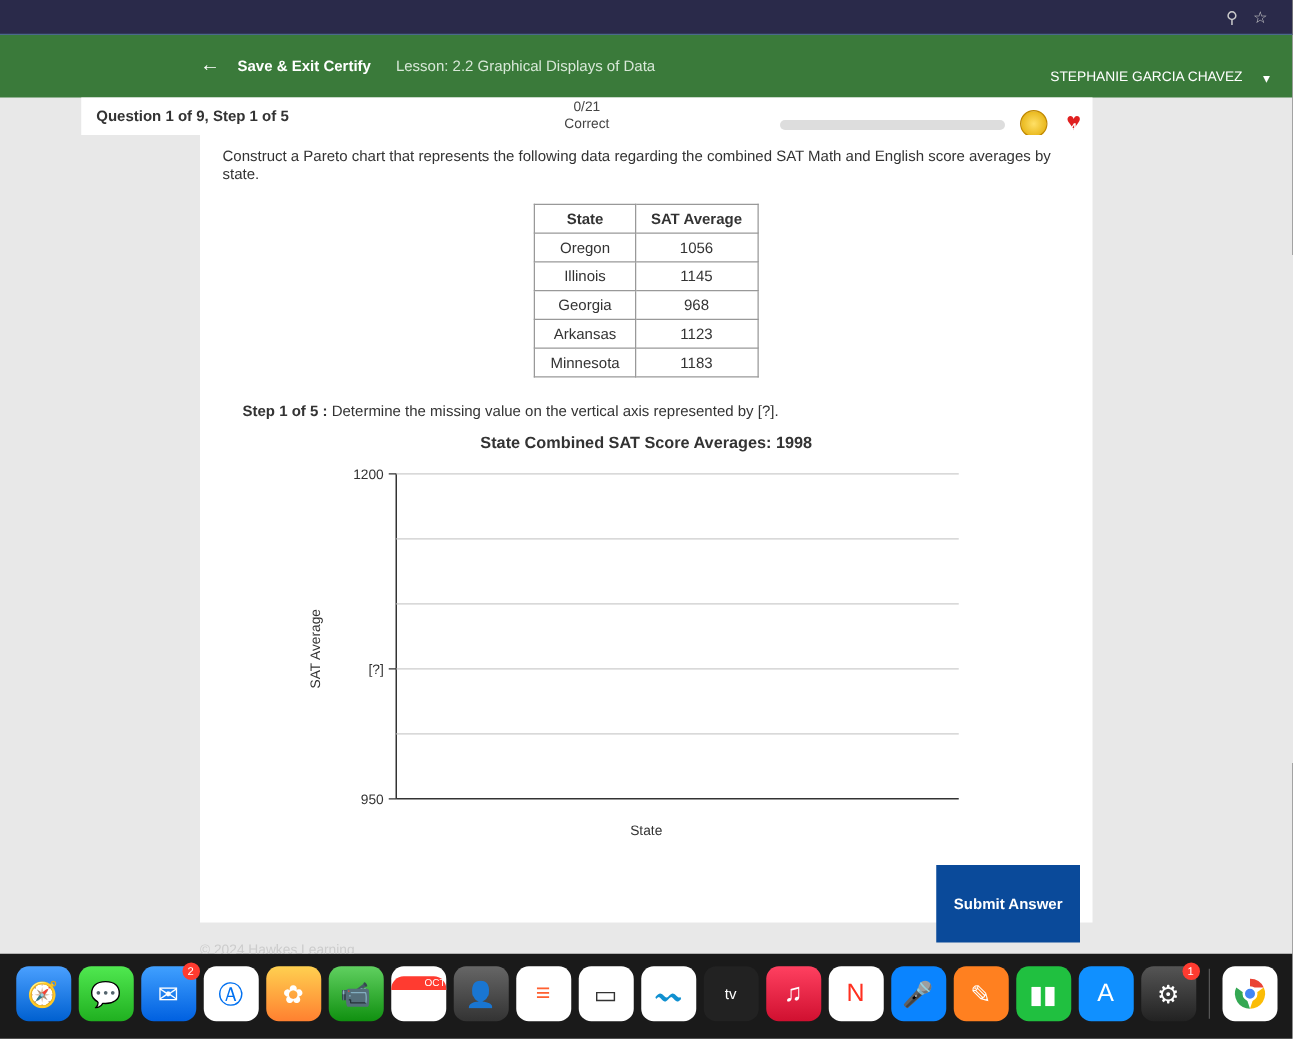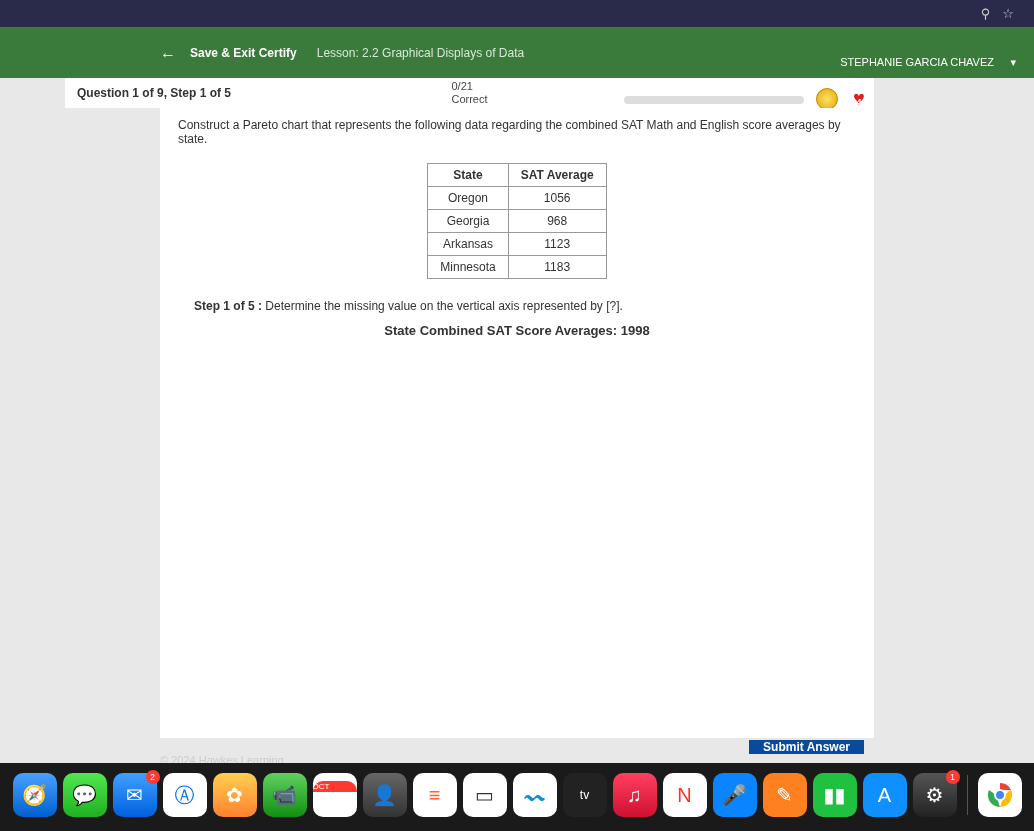--- a/index.html
+++ b/index.html
@@ -46,21 +46,21 @@
 .qbar {
   background: #fff;
   margin: 0 160px 0 65px;
   padding: 8px 12px;
   display: flex;
   align-items: center;
   font-size: 12px;
   position: relative;
 }
 .qbar .qtitle { font-weight: bold; color: #333; }
-.qbar .score-block { position: absolute; left: 50%; transform: translateX(-50%); text-align: left; font-size: 11px; color: #444; line-height: 1.2; }
+.qbar .score-block { position: absolute; left: 50%; transform: translateX(-50%); text-align: center; font-size: 11px; color: #444; line-height: 1.2; }
 .qbar .progress { position: absolute; right: 70px; top: 18px; width: 180px; height: 8px; background: #ddd; border-radius: 4px; }
 .qbar .coin { position: absolute; right: 36px; top: 10px; width: 22px; height: 22px; border-radius: 50%; background: radial-gradient(circle, #ffe066, #e0a800); border: 1px solid #c08800; }
 .qbar .heart { position: absolute; right: 4px; top: 10px; width: 22px; height: 22px; color: #e02020; font-size: 20px; line-height: 20px; text-align: center; }
 .qbar .heart .n { position: absolute; top: 4px; left: 0; right: 0; color: #fff; font-size: 9px; font-weight: bold; }
 .content {
   background: #fff;
   margin: 0 160px;
   padding: 10px 18px 20px 18px;
   font-size: 12px;
   color: #333;
@@ -78,21 +78,21 @@
 .ylabel { position: absolute; left: -36px; top: 50%; transform: translateY(-50%) rotate(-90deg); font-size: 11px; white-space: nowrap; }
 .chart-svg { display: block; }
 .ytick { font-size: 11px; fill: #333; text-anchor: end; }
 .xlabel { text-align: center; font-size: 11px; }
 .submit-btn {
   position: absolute;
   right: 10px;
   bottom: -16px;
   background: #0a4a9a;
   color: #fff;
-  padding: 0 14px;
+  padding: 24px 14px;
   font-size: 12px;
   font-weight: bold;
   border: none;
   cursor: pointer;
 }
 .footer { color: #ccc; font-size: 11px; padding: 16px 0 0 160px; }
 .dock {
   position: absolute;
   bottom: 8px;
   left: 0; right: 0;
@@ -107,21 +107,21 @@
   width: 44px; height: 44px;
   border-radius: 10px;
   display: flex; align-items: center; justify-content: center;
   font-size: 20px; color: #fff;
   position: relative;
   cursor: pointer;
 }
 .dock .badge { position: absolute; top: -3px; right: -3px; background: #ff3b30; color: #fff; border-radius: 50%; width: 14px; height: 14px; font-size: 9px; line-height: 14px; text-align: center; }
 .dock .divider { width: 1px; height: 40px; background: #555; margin: 0 4px; }
 .cal { background: #fff; color: #000; flex-direction: column; font-size: 8px; }
-.cal .m { background: #ff3b30; color: #fff; width: 100%; border-radius: 10px 10px 0 0; text-align: left; padding: 1px 0; font-size: 8px; }
+.cal .m { background: #ff3b30; color: #fff; width: 100%; border-radius: 10px 10px 0 0; text-align: right; padding: 1px 0; font-size: 8px; }
 .cal .d { font-size: 16px; font-weight: bold; }
 </style>
 </head>
 <body>
 
 <div class="browser-top">
   <span class="bicon">⚲</span>
   <span class="bicon">☆</span>
 </div>
 
@@ -155,20 +155,24 @@
       <tbody>
           <tr>
         <th>State</th>
         <th>SAT Average</th>
       </tr>
       <tr>
             <td>Oregon</td>
             <td>1056</td>
           </tr>
       <tr>
+            <td>Illinois</td>
+            <td>1145</td>
+          </tr>
+      <tr>
             <td>Georgia</td>
             <td>968</td>
           </tr>
       <tr>
             <td>Arkansas</td>
             <td>1123</td>
           </tr>
       <tr>
             <td>Minnesota</td>
             <td>1183</td>
@@ -176,20 +180,39 @@
     </tbody>
       </table>
 
     <div class="step">
       <b>Step 1 of 5 :</b>
       <span>Determine the missing value on the vertical axis represented by [?].</span>
     </div>
 
     <div class="chart-title">State Combined SAT Score Averages: 1998</div>
 
+    <div class="chart-wrap">
+      <div class="ylabel">SAT Average</div>
+      <svg class="chart-svg" width="520" height="290">
+        <line x1="60" y1="10" x2="60" y2="270" stroke="#333" stroke-width="1.2"></line>
+        <line x1="60" y1="270" x2="510" y2="270" stroke="#333" stroke-width="1.2"></line>
+        <line x1="60" y1="10" x2="510" y2="10" stroke="#ccc" stroke-width="1"></line>
+        <line x1="60" y1="62" x2="510" y2="62" stroke="#ccc" stroke-width="1"></line>
+        <line x1="60" y1="114" x2="510" y2="114" stroke="#ccc" stroke-width="1"></line>
+        <line x1="60" y1="166" x2="510" y2="166" stroke="#ccc" stroke-width="1"></line>
+        <line x1="60" y1="218" x2="510" y2="218" stroke="#ccc" stroke-width="1"></line>
+        <line x1="54" y1="10" x2="60" y2="10" stroke="#333"></line>
+        <line x1="54" y1="166" x2="60" y2="166" stroke="#333"></line>
+        <line x1="54" y1="270" x2="60" y2="270" stroke="#333"></line>
+        <text x="50" y="14" class="ytick">1200</text>
+        <text x="50" y="170" class="ytick">[?]</text>
+        <text x="50" y="274" class="ytick">950</text>
+      </svg>
+      <div class="xlabel">State</div>
+    </div>
 
     <button class="submit-btn">Submit Answer</button>
   </div>
 
   <div class="footer">© 2024 Hawkes Learning</div>
 </div>
 
 <div class="dock">
   <div class="app" style="background:linear-gradient(#4aa0ff,#0060d0)">🧭</div>
   <div class="app" style="background:linear-gradient(#50e850,#20b020)">💬</div>

